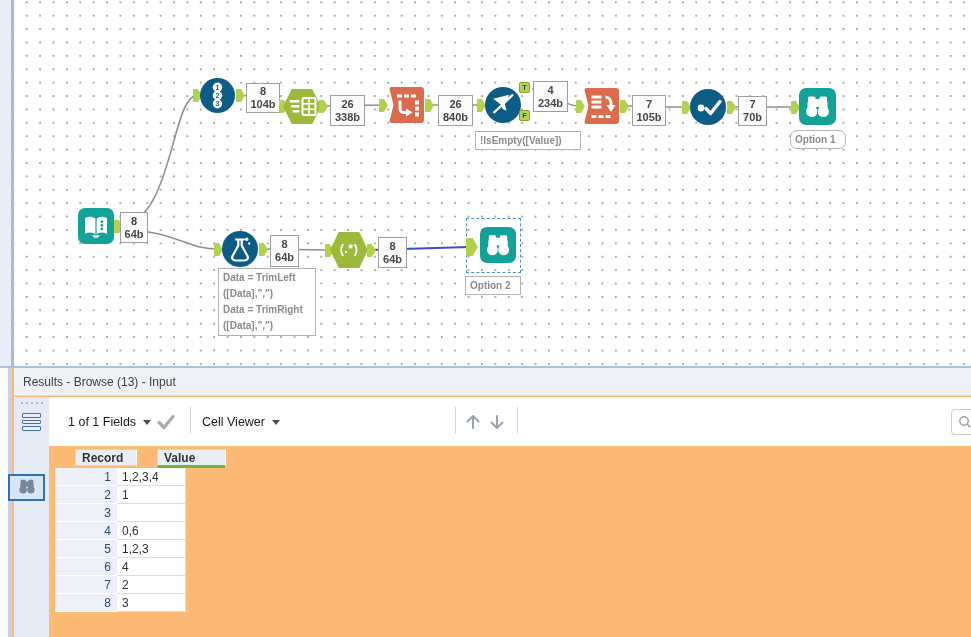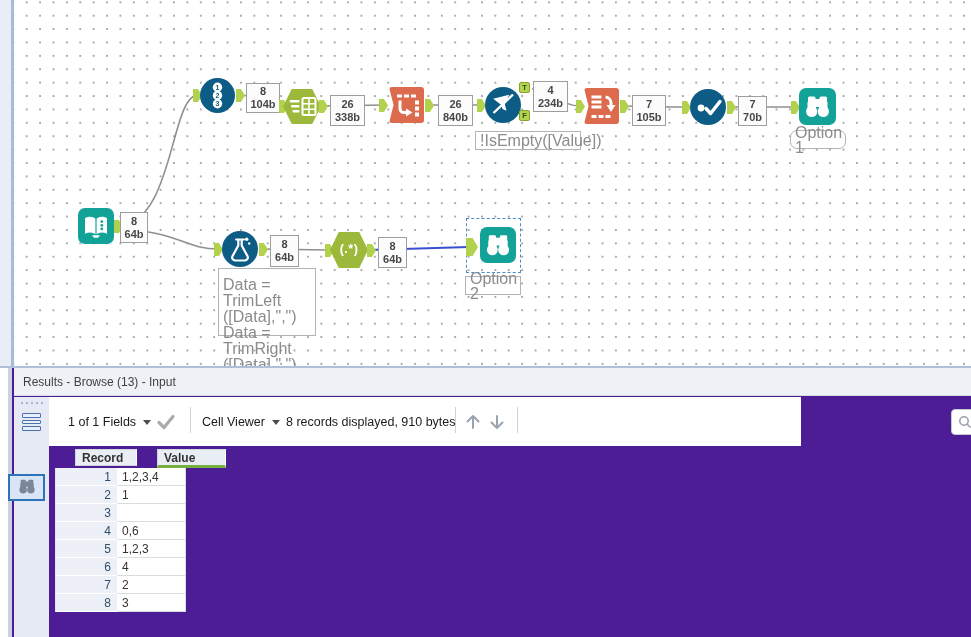--- a/index.html
+++ b/index.html
@@ -31,37 +31,37 @@
   .anchor.big { width:12px; height:18px; }
   .tf-anchor { position:absolute; width:11px; height:11px; background:#b5d44e;
     border:1px solid #87a236; border-radius:2px; font-size:7.5px; font-weight:bold;
     color:#2c4a12; text-align:center; line-height:9px; }
 
   .count-box { position:absolute; background:#fcfcfc; border:1px solid #9e9e9e;
     color:#474747; font-size:11px; font-weight:bold; text-align:center;
     display:flex; flex-direction:column; justify-content:center; line-height:13px; }
 
   .annotation { position:absolute; background:#fff; border:1px solid #b3b3b3;
-    color:#8c8c8c; font-size:16px; font-weight:normal; padding:8px 4px; line-height:15px; }
+    color:#8c8c8c; font-size:10px; font-weight:bold; padding:1px 4px; line-height:15px; }
   .annotation.center { text-align:left; display:flex; align-items:center; }
 
   .selection-rect { position:absolute; border:1px dashed #4a8ccc; }
 
   .regex-glyph { position:absolute; width:100%; height:100%; color:#fff; font-size:12.5px;
     font-weight:bold; text-align:center; line-height:35px; letter-spacing:0.5px; }
 
   
   .results { position:absolute; left:0; top:366px; width:971px; height:271px;
-    background:#4c1d95; border-top:2px solid #aebfd9; }
+    background:#fdba74; border-top:2px solid #aebfd9; }
   .res-left-white { position:absolute; left:0; top:0; width:8px; height:269px; background:#fff; }
   .res-left-strip { position:absolute; left:8px; top:0; width:4px; height:269px; background:#cbd3e2; }
   .res-header { position:absolute; left:14px; top:0; width:957px; height:28px; background:#eef1f5;
     border-bottom:1px solid #d8dce3; color:#3f3f3f; font-size:12px; line-height:28px;
     padding-left:9px; }
-  .res-toolbar { position:absolute; left:14px; top:29px; width:787px; height:49px; background:#ffffff; }
+  .res-toolbar { position:absolute; left:14px; top:29px; width:957px; height:49px; background:#ffffff; }
   .res-sidebar { position:absolute; left:14px; top:29px; width:35px; height:240px; background:#e5eaf4; }
   .grip { position:absolute; left:7px; top:5px; width:22px; display:flex; gap:3px; }
   .grip i { width:2px; height:2px; background:#93a3c6; border-radius:50%; }
   .rows-btn { position:absolute; left:5px; top:12px; width:25px; height:26px; border-radius:3px;
     display:flex; flex-direction:column; justify-content:center; gap:2px; padding:0 3px; }
   .rows-btn i { height:4.5px; border:1.4px solid #4a70ae; background:#e8eefb; border-radius:1px; }
   .binoc-btn { position:absolute; left:-6px; top:77px; width:37px; height:27px; background:#d7e5f6;
     border:2px solid #2d73b8; display:flex; align-items:center; justify-content:center; }
 
   .tb-item { position:absolute; top:13px; height:24px; display:flex; align-items:center;
@@ -305,23 +305,20 @@
       <div class="tb-item" style="left:142px;">
         <svg width="20" height="16" viewBox="0 0 20 16">
           <path d="M3,8.5 l5,5 L17,2.5" stroke="#ababab" stroke-width="3.2" fill="none" stroke-linecap="round" stroke-linejoin="round"></path>
         </svg>
       </div>
       <div class="vsep" style="left:176px;"></div>
       <div class="tb-item" style="left:188px;">
         <span>Cell Viewer</span>
         <span class="caret"></span>
       </div>
-      <div class="tb-item" style="left:272px;">
-        <span>8 records displayed, 910 bytes</span>
-      </div>
       <div class="vsep" style="left:441px;"></div>
       <div class="tb-item" style="left:450px;">
         <svg width="18" height="18" viewBox="0 0 18 18">
           <path d="M9,15 V3 M3.5,8.5 L9,3 L14.5,8.5" stroke="#9aa3ad" stroke-width="2" fill="none" stroke-linecap="round" stroke-linejoin="round"></path>
         </svg>
       </div>
       <div class="tb-item" style="left:474px;">
         <svg width="18" height="18" viewBox="0 0 18 18">
           <path d="M9,3 V15 M3.5,9.5 L9,15 L14.5,9.5" stroke="#9aa3ad" stroke-width="2" fill="none" stroke-linecap="round" stroke-linejoin="round"></path>
         </svg>

